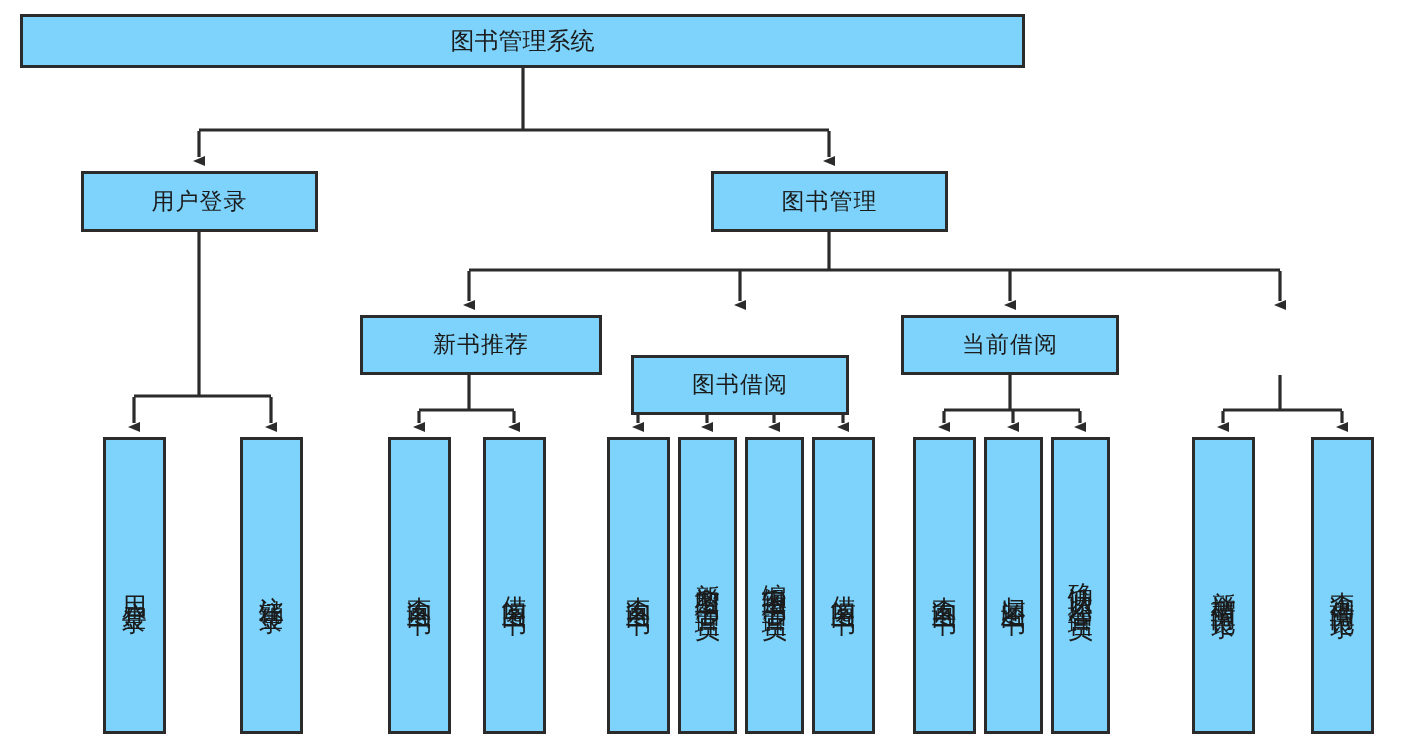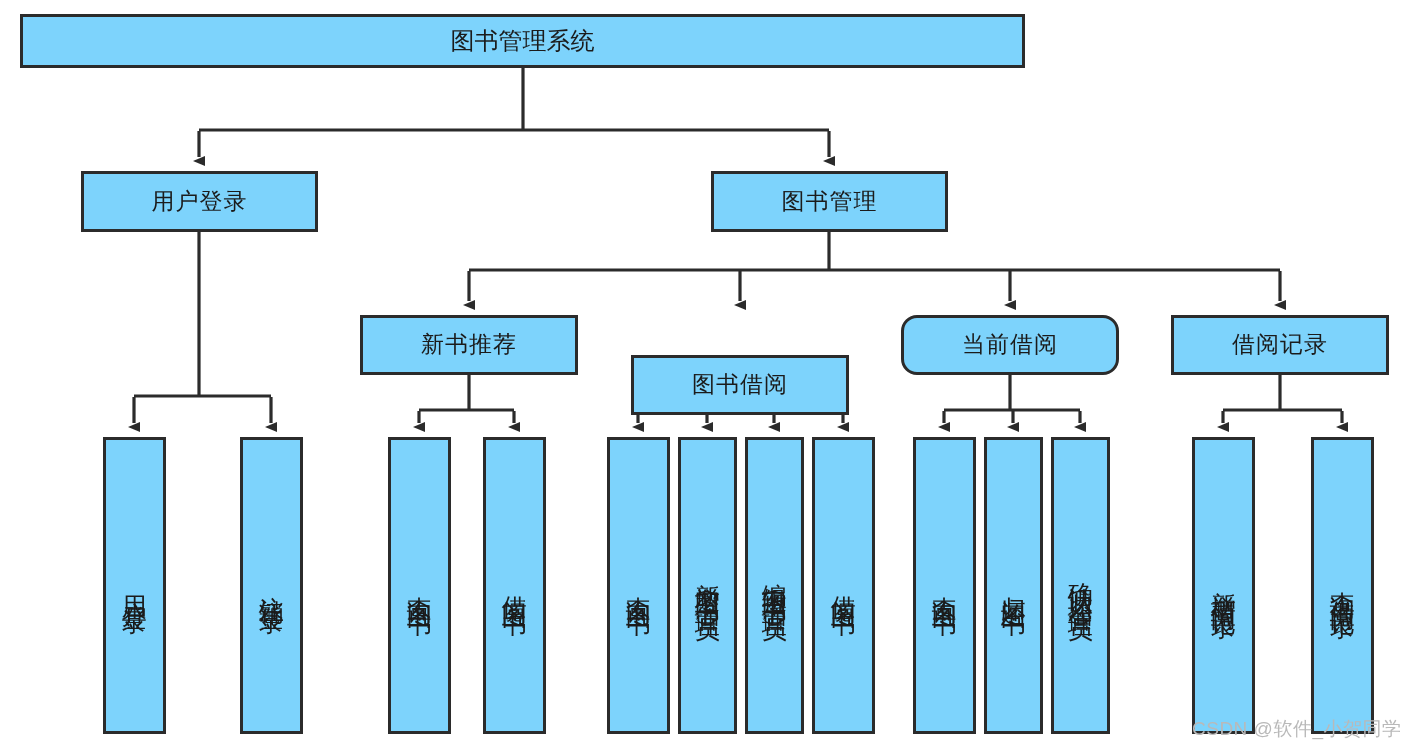--- a/index.html
+++ b/index.html
@@ -125,31 +125,28 @@
     <span>图书管理系统</span>
   </div>
 
   <div class="node h" style="left:81px; top:171px; width:237px; height:61px;">
     <span>用户登录</span>
   </div>
   <div class="node h" style="left:711px; top:171px; width:237px; height:61px;text-align:center;">
     <span>图书管理</span>
   </div>
 
-  <div class="node h" style="left:360px; top:315px; width:218px; height:60px;">
+  <div class="node h" style="left:360px; top:315px; width:242px; height:60px;">
     <span>新书推荐</span>
   </div>
   <div class="node h" style="left:631px; top:315px; width:218px; height:60px;margin-top:40px;">
     <span>图书借阅</span>
   </div>
-  <div class="node h" style="left:901px; top:315px; width:218px; height:60px;border-radius:16px;">
+  <div class="node h" style="left:901px; top:315px; width:218px; height:60px;">
     <span>当前借阅</span>
-  </div>
-  <div class="node h" style="left:1171px; top:315px; width:218px; height:60px;">
-    <span>借阅记录</span>
   </div>
 
   <div class="node v" style="left:103px; top:437px; width:63px; height:297px;">
     <span class="vtext">用户登录</span>
   </div>
   <div class="node v" style="left:240px; top:437px; width:63px; height:297px;">
     <span class="vtext">注销登录</span>
   </div>
 
   <div class="node v" style="left:388px; top:437px; width:63px; height:297px;">
@@ -182,15 +179,14 @@
     <span class="vtext">确认归还（管理员）</span>
   </div>
 
   <div class="node v" style="left:1192px; top:437px; width:63px; height:297px;">
     <span class="vtext">新增借阅记录</span>
   </div>
   <div class="node v" style="left:1311px; top:437px; width:63px; height:297px;">
     <span class="vtext">查询借阅记录</span>
   </div>
 
-  <div class="watermark" style="left:1192px; top:716px;">CSDN @软件_小贺同学</div>
 
 </div>
 
 </body></html>

